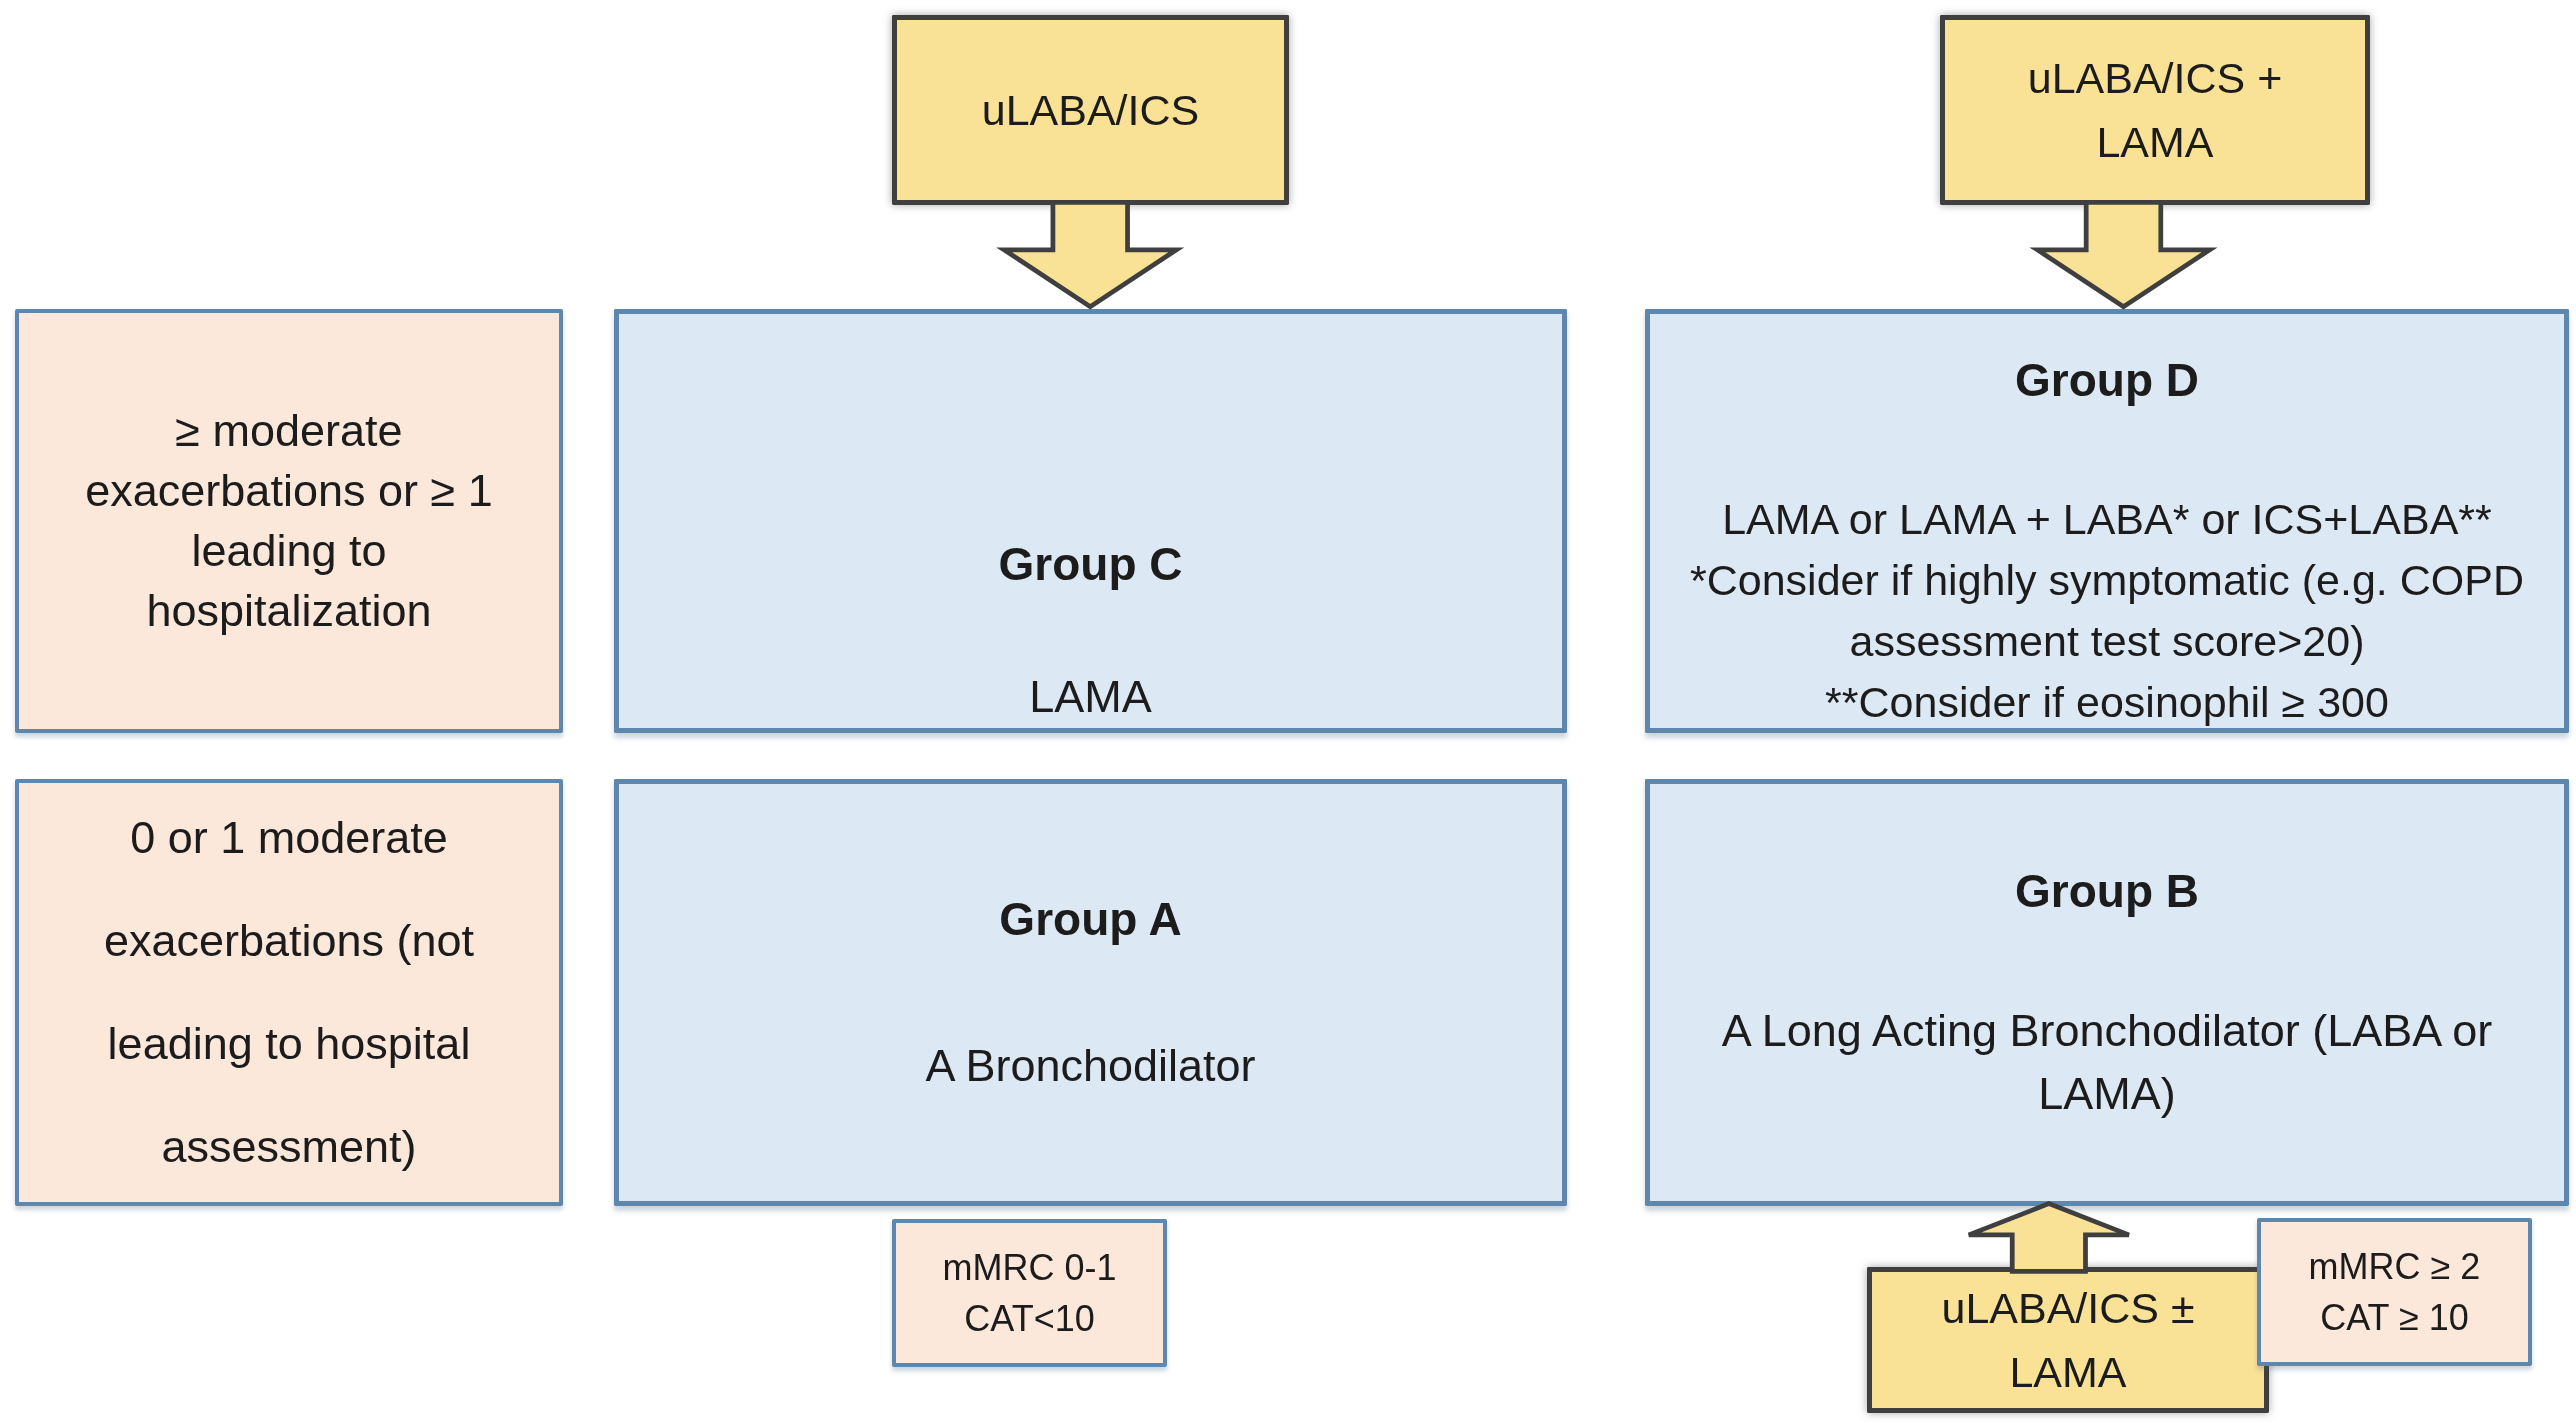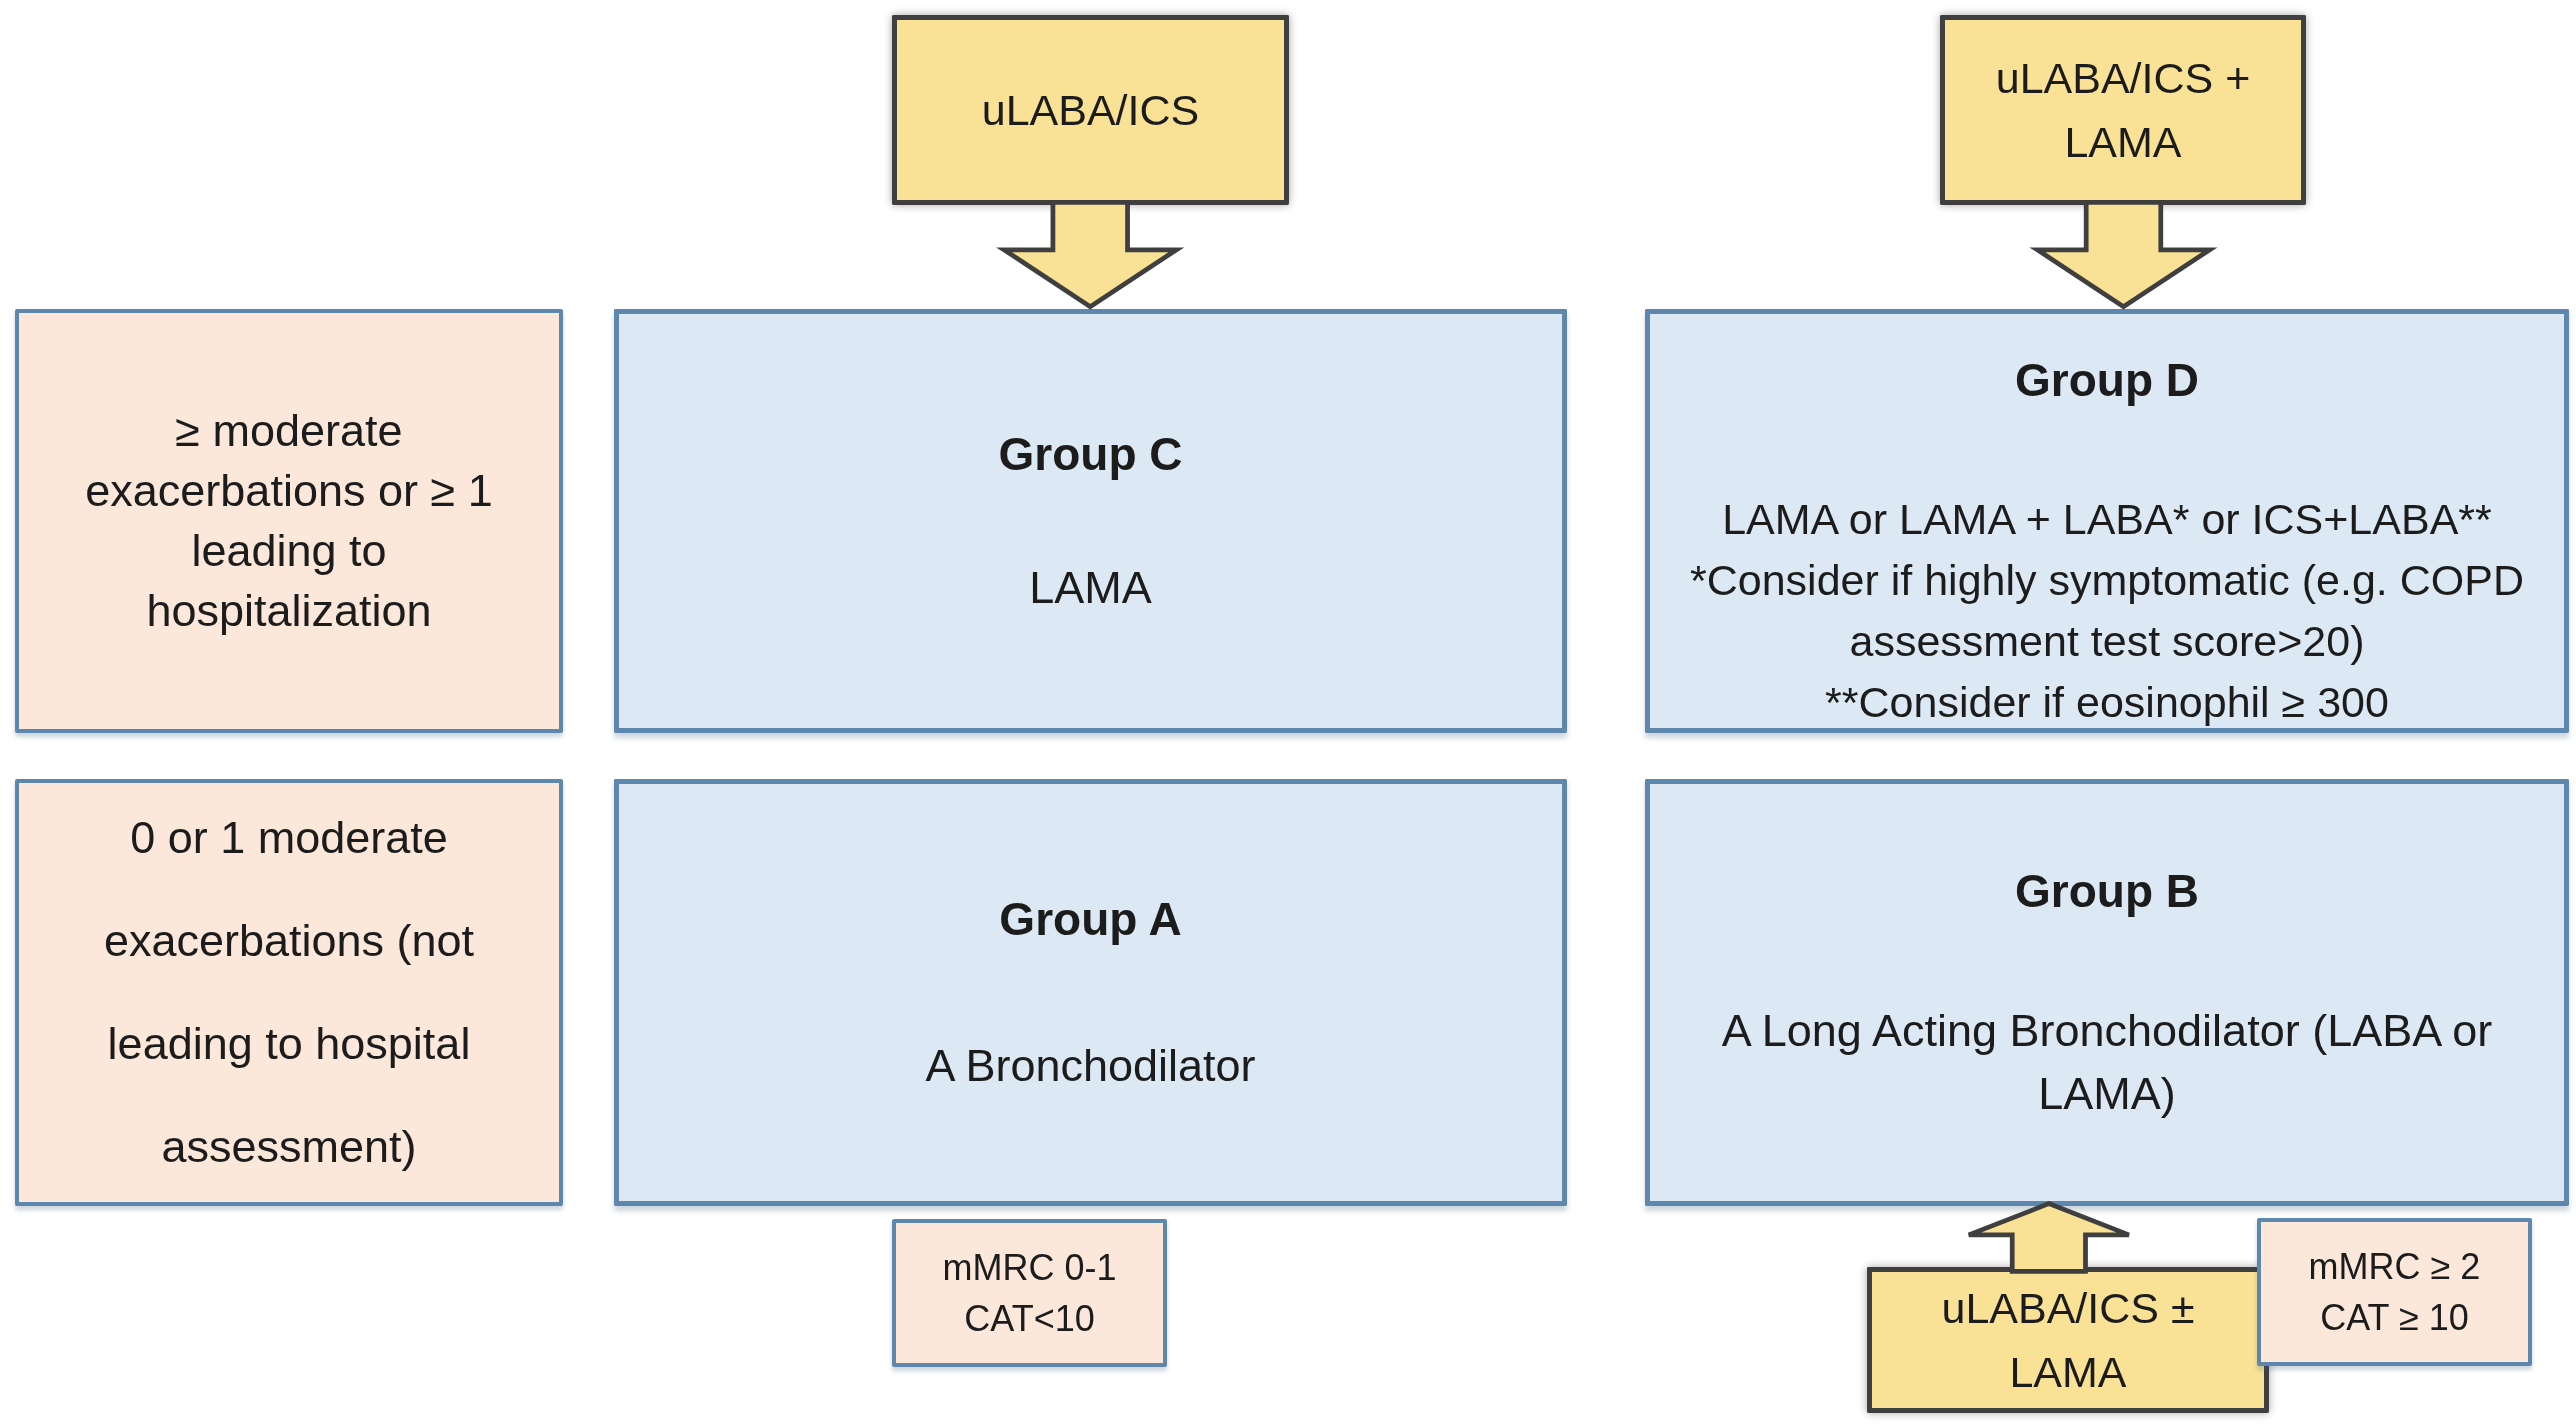--- a/index.html
+++ b/index.html
@@ -47,28 +47,28 @@
     box-shadow:0 0 8.1px rgba(0,0,0,0.35);
   }
   .cond-text{font-size:45px;line-height:1.33;}
   .group-title{font-size:46px;font-weight:bold;line-height:1.35;}
   .group-body{font-size:45px;line-height:1.38;}
   .group-body-d{font-size:43px;line-height:1.42;white-space:nowrap;}
   .callout-text{font-size:43px;line-height:1.5;}
   .badge-text{font-size:36px;line-height:1.42;}
   
   .cond1{left:15px;top:309px;width:548px;height:424px;}
-  .groupC{left:614px;top:309px;width:953px;height:424px;gap:71px;}
+  .groupC{left:614px;top:309px;width:953px;height:424px;gap:71px;justify-content:flex-end;}
   .groupD{left:1645px;top:309px;width:924px;height:424px;justify-content:flex-start;padding-top:35px;}
   .groupD .body-block{margin-top:78px;}
   .cond2{left:15px;top:779px;width:548px;height:427px;gap:43px;}
   .groupA{left:614px;top:779px;width:953px;height:427px;gap:85px;}
   .groupB{left:1645px;top:779px;width:924px;height:427px;gap:78px;}
   .calloutTL{left:892px;top:15px;width:397px;height:190px;}
-  .calloutTR{left:1940px;top:15px;width:366px;height:190px;}
+  .calloutTR{left:1940px;top:15px;width:430px;height:190px;}
   .calloutB{left:1867px;top:1267px;width:402px;height:146px;}
   .badgeL{left:892px;top:1219px;width:275px;height:148px;}
   .badgeR{left:2257px;top:1218px;width:275px;height:148px;}
   .arrows{
     position:absolute;left:0;top:0;width:2576px;height:1429px;
     pointer-events:none;
   }
   .arrow{
     fill:var(--yellow-fill);
     stroke:var(--yellow-border);

